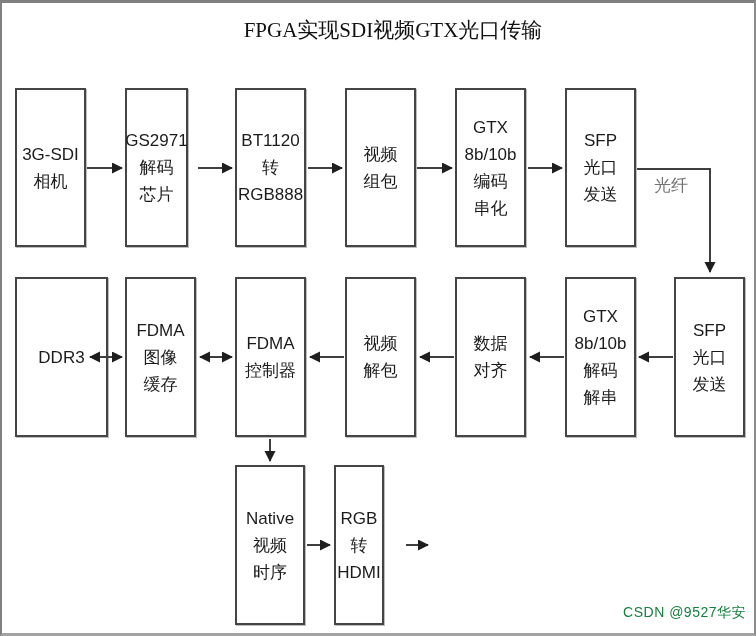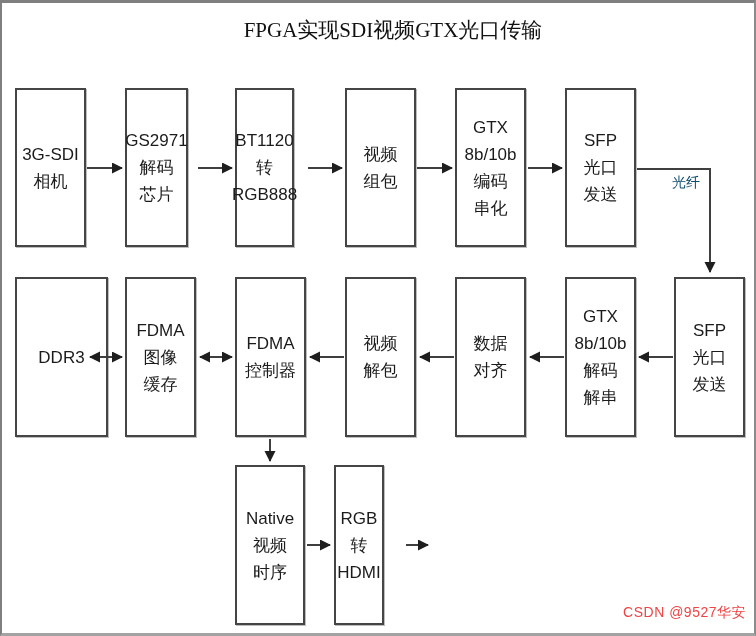--- a/index.html
+++ b/index.html
@@ -29,42 +29,42 @@
     background:#ffffff;
     box-shadow:1px 1px 0 #bdbdbd;
     display:flex;align-items:center;justify-content:center;
     text-align:center;
     white-space:pre-line;
     font-size:17px;line-height:27px;color:#1b1b1b;
   }
   .wires{position:absolute;left:0;top:0;pointer-events:none;}
   .fiber-label{
     position:absolute;left:652px;top:171px;width:46px;
-    text-align:right;font-size:14px;color:#0c4a6e;
+    text-align:left;font-size:17px;color:#737373;
   }
   .watermark{
     position:absolute;right:8px;bottom:11px;
-    font-size:14px;color:#ef4444;letter-spacing:0.5px;margin-top:27px;
+    font-size:14px;color:#15803d;letter-spacing:0.5px;margin-top:27px;
   }
 </style>
 </head>
 <body>
 
 <div class="frame">
 
   <div class="title">
     <div>FPGA实现SDI视频GTX光口传输</div>
   </div>
 
   <div class="box" style="left:13px;top:85px;width:71px;height:159px">3G-SDI
 相机</div>
   <div class="box" style="left:123px;top:85px;width:63px;height:159px">GS2971
 解码
 芯片</div>
-  <div class="box" style="left:233px;top:85px;width:59px;height:159px">BT1120
+  <div class="box" style="left:233px;top:85px;width:71px;height:159px">BT1120
 转
 RGB888</div>
   <div class="box" style="left:343px;top:85px;width:71px;height:159px">视频
 组包</div>
   <div class="box" style="left:453px;top:85px;width:71px;height:159px">GTX
 8b/10b
 编码
 串化</div>
   <div class="box" style="left:563px;top:85px;width:71px;height:159px">SFP
 光口

